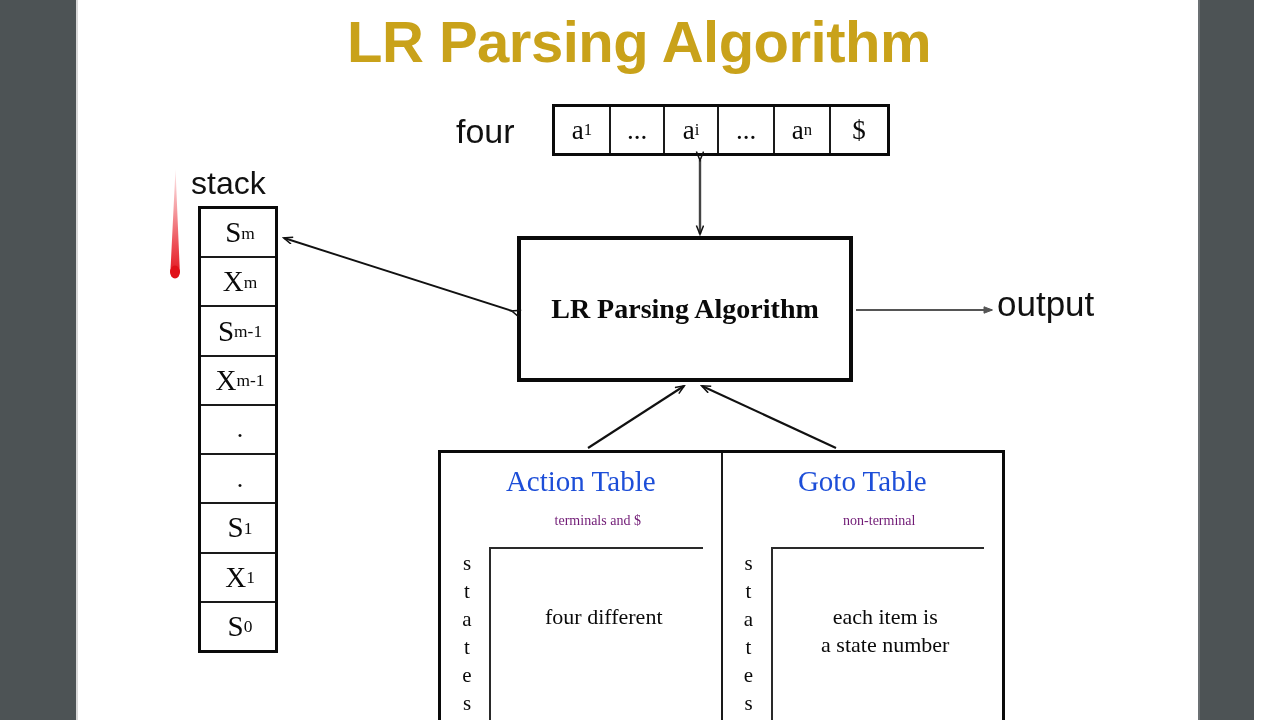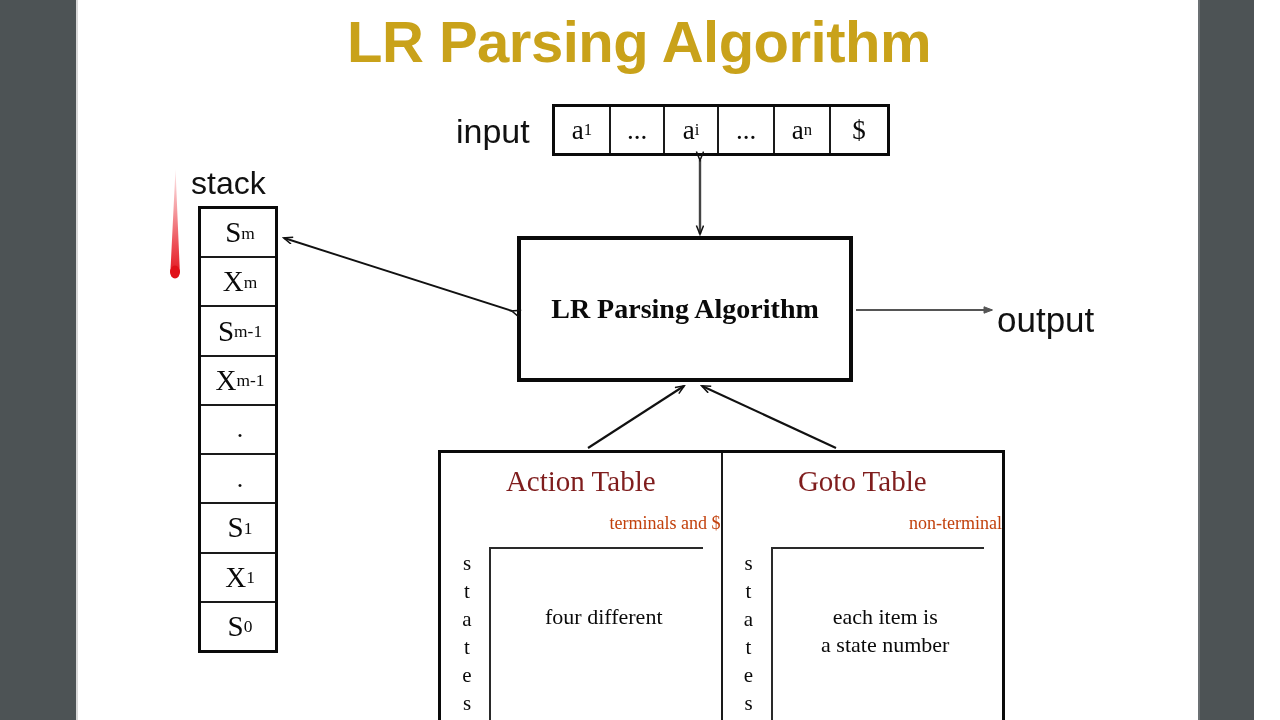--- a/index.html
+++ b/index.html
@@ -51,21 +51,21 @@
 
   
   .plain-label {
     position: absolute;
     font-family: "Liberation Sans", sans-serif;
     color: #111111;
     white-space: nowrap;
   }
   .label-input  { left: 456px; top: 112px; font-size: 34px; }
   .label-stack  { left: 191px; top: 165px; font-size: 32px; text-align: right; }
-  .label-output { left: 997px; top: 284px; font-size: 35px; margin-top: 16px; }
+  .label-output { left: 997px; top: 284px; font-size: 35px; }
 
   
   .tape {
     position: absolute;
     left: 552px;
     top: 104px;
     height: 52px;
     border: 3px solid #0a0a0a;
     box-sizing: border-box;
     display: flex;
@@ -176,32 +176,32 @@
   .table-half:last-child { border-right: none; }
 
   .table-title {
     position: absolute;
     top: 12px;
     left: 0;
     right: 0;
     text-align: center;
     font-family: "Liberation Serif", serif;
     font-size: 29px;
-    color: #7f1d1d;
+    color: #1d4ed8;
     white-space: nowrap;
   }
   .table-colhead {
     position: absolute;
     top: 60px;
     left: 34px;
     right: 0;
-    text-align: right;
-    font-family: "Liberation Serif", serif;
-    font-size: 18px;
-    color: #c2410c;
+    text-align: center;
+    font-family: "Liberation Serif", serif;
+    font-size: 14px;
+    color: #701a75;
     white-space: nowrap;
   }
   .table-states {
     position: absolute;
     left: 14px;
     top: 96px;
     width: 24px;
     text-align: center;
     font-family: "Liberation Serif", serif;
     font-size: 21px;
@@ -248,21 +248,21 @@
 
 <div id="stage">
 
   <div class="side-bar left"></div>
   <div class="bar-edge left"></div>
   <div class="side-bar right"></div>
   <div class="bar-edge right"></div>
 
   <div class="title">LR Parsing Algorithm</div>
 
-  <div class="plain-label label-input">input</div>
+  <div class="plain-label label-input">four</div>
 
   <div class="tape" id="tape">
       <div class="tape-cell" style="width: 56px;">a<sub>1</sub></div>
       <div class="tape-cell" style="width: 54px;">...</div>
       <div class="tape-cell" style="width: 54px;">a<sub>i</sub></div>
       <div class="tape-cell" style="width: 56px;">...</div>
       <div class="tape-cell" style="width: 56px;">a<sub>n</sub></div>
       <div class="tape-cell" style="width: 56px;">$</div>
     </div>
 

